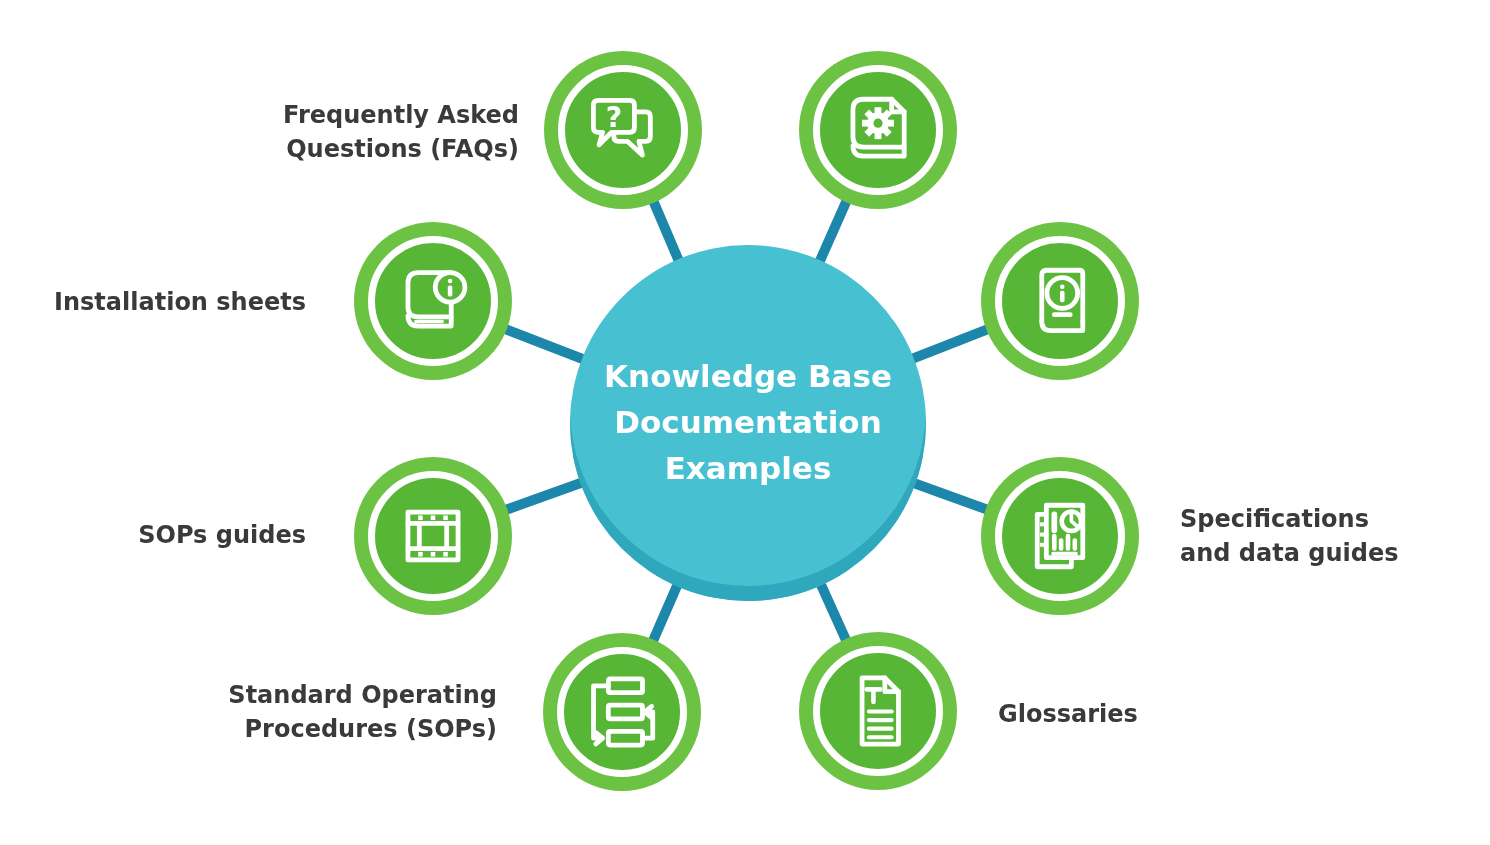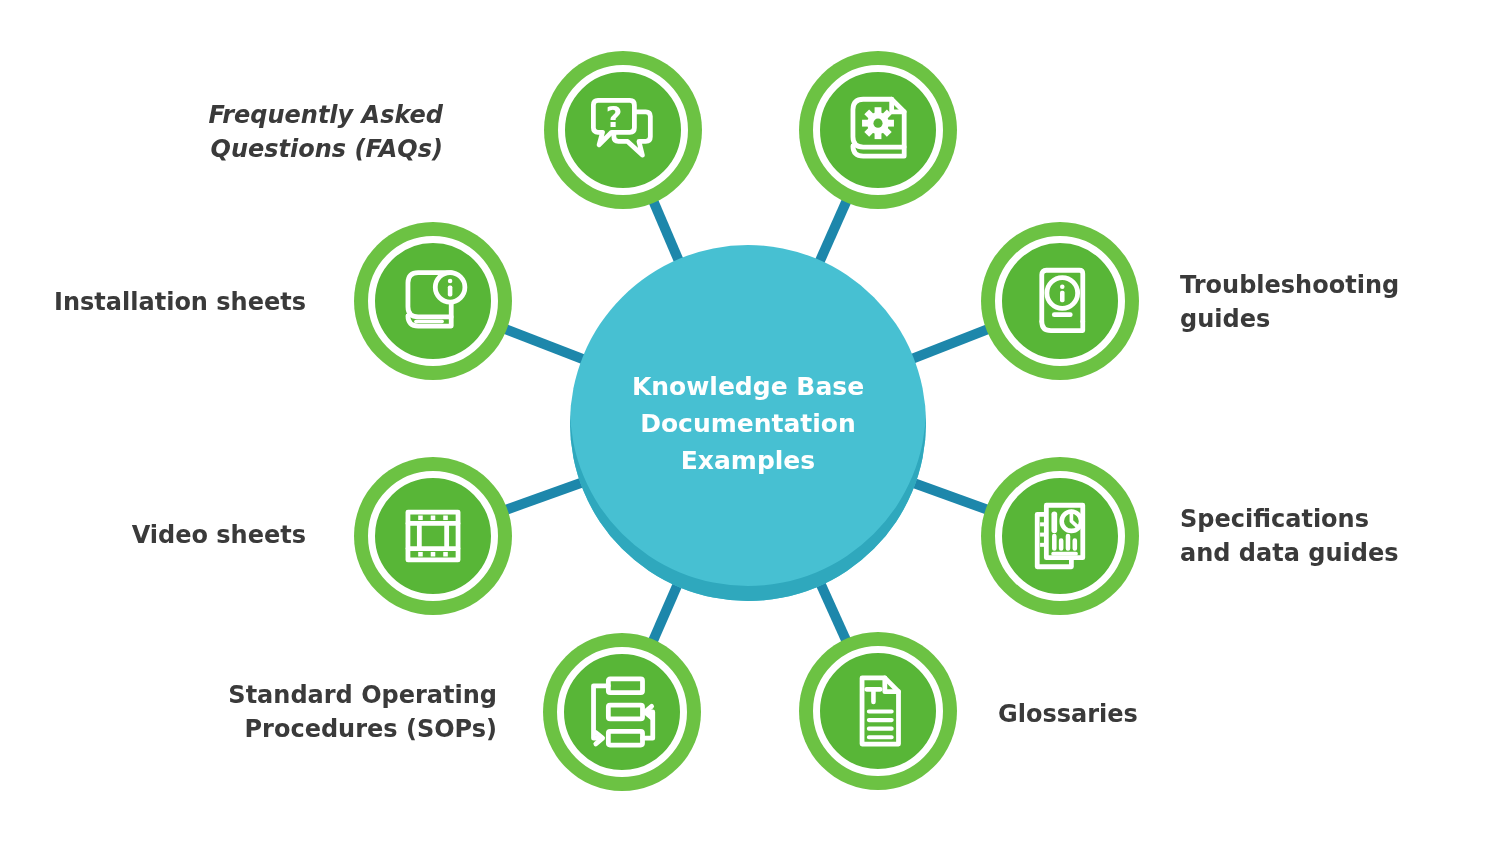--- a/index.html
+++ b/index.html
@@ -13,21 +13,21 @@
   .spokes{position:absolute;left:0;top:0;width:1490px;height:845px;}
   .spokes line{stroke:#1d87ab;stroke-width:10;}
   .hub{
     position:absolute;left:570px;top:245px;
     width:356px;height:356px;border-radius:50%;
     background:#47c0d2;
     box-shadow:inset 0 -15px 0 0 #2fa8bd;
     display:flex;align-items:center;justify-content:center;
   }
   .hub-text{
-    color:#ffffff;font-size:25px;font-weight:bold;
+    color:#ffffff;font-size:31px;font-weight:bold;
     line-height:1.48;text-align:center;white-space:pre-line;
   }
   .node{
     position:absolute;width:158px;height:158px;border-radius:50%;
     background:#6cc243;
     display:flex;align-items:center;justify-content:center;
   }
   .node-inner{
     width:130px;height:130px;border-radius:50%;
     background:#58b637;border:7px solid #ffffff;box-sizing:border-box;
@@ -172,25 +172,23 @@
     <div class="node-inner">
       <svg class="ic" width="82" height="82" viewBox="0 0 72 72">
         <path d="M22,7 H42 L54,19 V65 H22 Z"></path>
         <path d="M42,7 V19 H54"></path>
         <path d="M26,17 H38 M32,17 V28" stroke-width="4"></path>
         <path d="M28,36.5 H48 M28,44 H48 M28,51.5 H48 M28,59 H48" stroke-width="3.6"></path>
       </svg>
     </div>
   </div>
 
-  <div class="label r" style="right:1047px;top:98px;font-style:italic;">Frequently Asked
+  <div class="label r" style="right:971px;top:98px;">Frequently Asked
 Questions (FAQs)</div>
   <div class="label r" style="right:1184px;top:285px;">Installation sheets</div>
-  <div class="label l" style="left:1180px;top:268px;">Troubleshooting
-guides</div>
-  <div class="label r" style="right:1184px;top:518px;">Video sheets</div>
+  <div class="label r" style="right:1184px;top:518px;">SOPs guides</div>
   <div class="label l" style="left:1180px;top:502px;">Specifications
 and data guides</div>
   <div class="label r" style="right:993px;top:678px;">Standard Operating
 Procedures (SOPs)</div>
   <div class="label l" style="left:998px;top:697px;">Glossaries</div>
 
 </div>
 
 </body></html>

